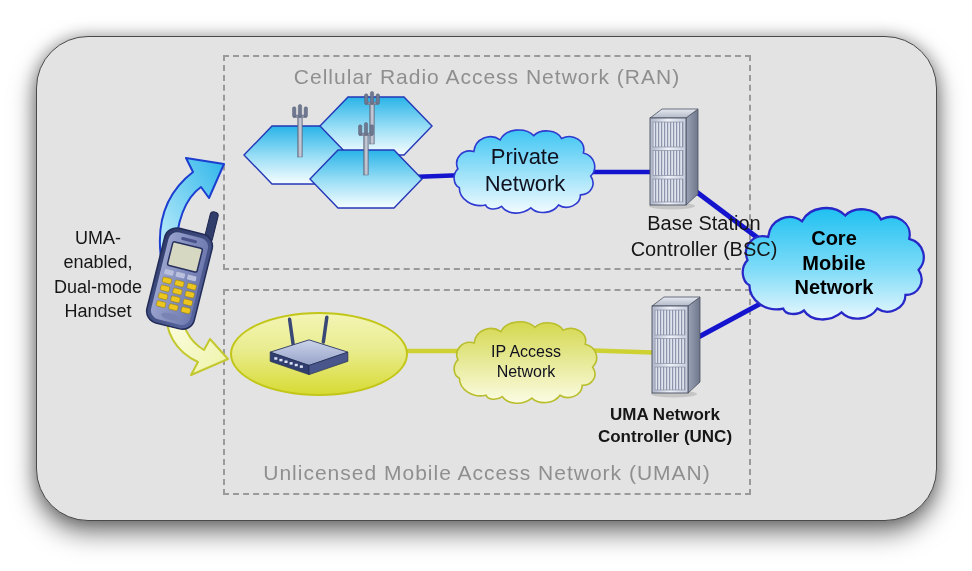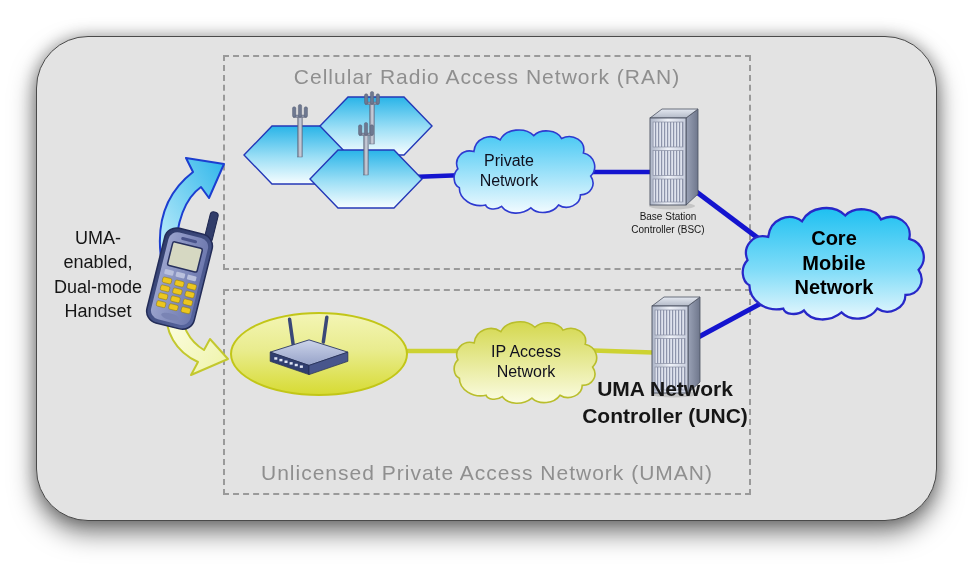--- a/index.html
+++ b/index.html
@@ -109,21 +109,21 @@
     </defs>
   </svg>
 
   <div class="abs panel"></div>
 
   <div class="abs dashbox" style="left:223px;top:55px;width:524px;height:211px;">
     <div class="abs boxtitle" style="top:8px;">Cellular Radio Access Network (RAN)</div>
   </div>
 
   <div class="abs dashbox" style="left:223px;top:289px;width:524px;height:202px;">
-    <div class="abs boxtitle" style="bottom:8px;">Unlicensed Private Access Network (UMAN)</div>
+    <div class="abs boxtitle" style="bottom:8px;">Unlicensed Mobile Access Network (UMAN)</div>
   </div>
 
   <svg class="abs layer-lines" viewBox="0 0 972 571">
     <line x1="412" y1="177" x2="492" y2="174" stroke="#1414cf" stroke-width="4.5"></line>
     <line x1="576" y1="172" x2="668" y2="172" stroke="#1414cf" stroke-width="4.5"></line>
     <line x1="678" y1="178" x2="782" y2="256" stroke="#1414cf" stroke-width="5"></line>
     <line x1="392" y1="351" x2="485" y2="351" stroke="#cdd232" stroke-width="4.5"></line>
     <line x1="578" y1="350" x2="668" y2="353" stroke="#cdd232" stroke-width="4.5"></line>
     <line x1="680" y1="347" x2="784" y2="291" stroke="#1414cf" stroke-width="5"></line>
     <path d="M 161,258 C 156,220 167,192 193,172 L 186,158 L 224,164 L 209,198 L 201,187 C 184,199 176,222 175,258 Z" fill="url(#gradArrowBlue)" stroke="#1c3ed0" stroke-width="2" stroke-linejoin="round"></path>
@@ -141,27 +141,27 @@
       <polygon points="0,29 28,0 84,0 112,29 84,58 28,58" fill="url(#gradHex)" stroke="#2438b8" stroke-width="1.4"></polygon>
     </g>
     <use href="#mast-shape" transform="translate(51,30) scale(0.75)"></use>
     <use href="#mast-shape" transform="translate(123,17) scale(0.75)"></use>
     <use href="#mast-shape" transform="translate(117,48) scale(0.75)"></use>
   </svg>
 
   <svg class="abs shape" style="left:452px;top:124px;width:146px;height:94px;" viewBox="0 0 200 130" preserveAspectRatio="none">
     <use href="#cloud-shape" fill="url(#gradCloudBlue)" stroke="#2e3ad0" stroke-width="2.2"></use>
   </svg>
-  <div class="abs cloudtext" style="left:436px;top:124px;width:146px;height:94px;font-size:16px;">Private
+  <div class="abs cloudtext" style="left:452px;top:124px;width:146px;height:94px;font-size:22px;">Private
 Network</div>
 
   <svg class="abs shape" style="left:646px;top:106px;width:54px;height:104px;" viewBox="0 0 54 104">
     <use href="#server-shape"></use>
   </svg>
-  <div class="abs lbl" style="left:584px;top:211px;width:168px;font-size:10px;">Base Station
+  <div class="abs lbl" style="left:620px;top:211px;width:168px;font-size:20px;">Base Station
 Controller (BSC)</div>
 
 
   <div class="abs ellipse"></div>
   <svg class="abs shape" style="left:262px;top:314px;width:92px;height:64px;" viewBox="0 0 90 62">
     <rect x="27" y="3" width="3.4" height="28" rx="1.7" fill="#3a4878" transform="rotate(-8 28 17)"></rect>
     <rect x="60" y="1" width="3.4" height="28" rx="1.7" fill="#3a4878" transform="rotate(8 62 15)"></rect>
     <polygon points="8,37 46,25 84,37 46,50" fill="url(#routerTop)" stroke="#2e3a66" stroke-width="0.9"></polygon>
     <polygon points="8,37 46,50 46,59 8,46" fill="#303e70" stroke="#222c55" stroke-width="0.7"></polygon>
     <polygon points="46,50 84,37 84,46 46,59" fill="#48568c" stroke="#222c55" stroke-width="0.7"></polygon>
@@ -175,21 +175,21 @@
 
   <svg class="abs shape" style="left:452px;top:316px;width:148px;height:92px;" viewBox="0 0 200 130" preserveAspectRatio="none">
     <use href="#cloud-shape" fill="url(#gradCloudYellow)" stroke="#b9be2c" stroke-width="2.2"></use>
   </svg>
   <div class="abs cloudtext" style="left:452px;top:316px;width:148px;height:92px;font-size:16px;">IP Access
 Network</div>
 
   <svg class="abs shape" style="left:648px;top:294px;width:54px;height:104px;" viewBox="0 0 54 104">
     <use href="#server-shape"></use>
   </svg>
-  <div class="abs lbl" style="left:578px;top:376px;width:174px;font-size:21px;font-weight:bold;">UMA Network
+  <div class="abs lbl" style="left:578px;top:404px;width:174px;font-size:17px;font-weight:bold;">UMA Network
 Controller (UNC)</div>
 
   <svg class="abs shape" style="left:740px;top:200px;width:188px;height:126px;" viewBox="0 0 200 130" preserveAspectRatio="none">
     <use href="#cloud-shape" fill="url(#gradCloudCore)" stroke="#2828c8" stroke-width="2.4"></use>
   </svg>
   <div class="abs cloudtext" style="left:740px;top:200px;width:188px;height:126px;font-size:20px;font-weight:bold;color:#000;">Core
 Mobile
 Network</div>
 
   <div class="abs lbl" style="left:30px;top:226px;width:136px;font-size:18px;line-height:1.35;">UMA-

